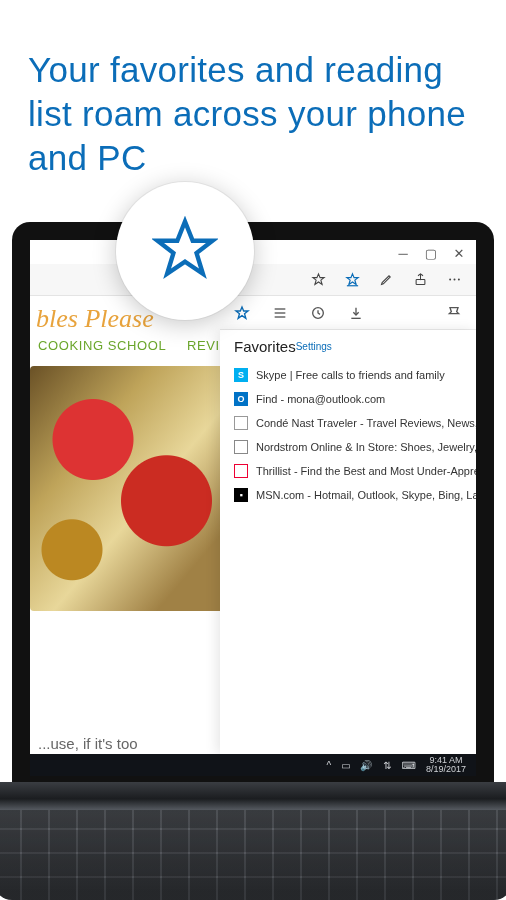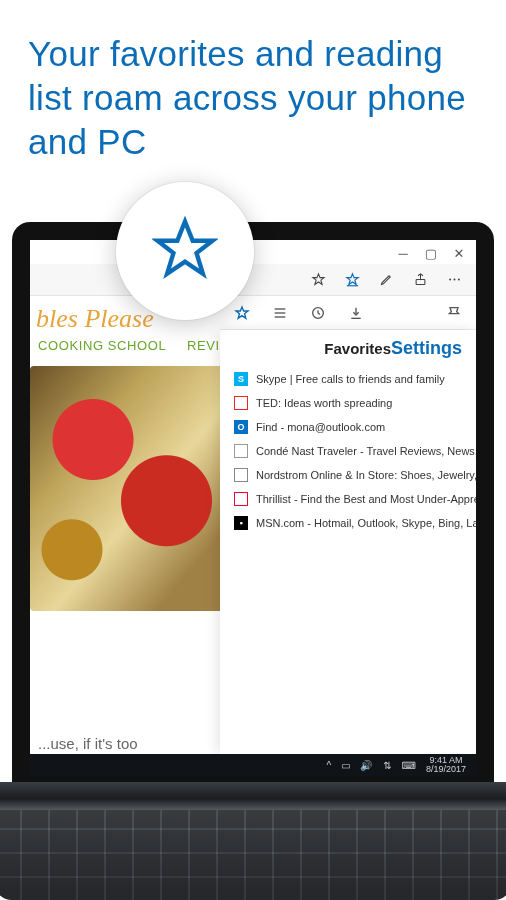--- a/index.html
+++ b/index.html
@@ -10,20 +10,21 @@
     overflow: hidden;
     position: relative;
   }
   .headline {
     padding: 32px 28px 0 28px;
     color: #0b6db8;
     font-size: 35px;
     font-weight: 300;
     line-height: 1.25;
     letter-spacing: 0.3px;
+    margin-top: 16px;
   }
   .laptop-wrap {
     position: absolute;
     left: 0; right: 0; bottom: 0;
     height: 680px;
   }
   .laptop {
     position: absolute;
     left: -10px; right: -10px; bottom: 0;
   }
@@ -76,26 +77,25 @@
   .hub-tabs .hico.sel { color:#0b6db8; }
   .hub-tabs .hico svg { width:100%; height:100%; }
 
   .fav-panel {
     position: absolute; top: 90px; left: 190px; right: 0; bottom: 22px;
     background: #fff;
     box-shadow: -3px 0 12px rgba(0,0,0,.10);
     z-index: 2;
   }
   .fav-header {
-    display: flex; justify-content: flex-end; align-items: center;
+    display: flex; justify-content: flex-start; align-items: center;
     padding: 8px 14px 6px 14px;
-    font-weight: bold;
   }
   .fav-header .title { font-size: 15px; color: #222; }
-  .fav-header .settings { font-size: 18px; color: #0b6db8; }
+  .fav-header .settings { font-size: 10px; color: #0b6db8; }
   .fav-list { padding: 2px 0 0 8px; }
   .fav-item {
     display: flex; align-items: center; gap: 8px;
     padding: 5px 6px; font-size: 11px; color: #333;
     white-space: nowrap; overflow: hidden;
   }
   .fav-item .favicon {
     width: 14px; height: 14px; flex: 0 0 14px;
     display: inline-flex; align-items: center; justify-content: center;
     font-size: 9px; font-weight: bold; color: #fff;
@@ -279,24 +279,20 @@
 
         <div class="fav-panel">
           <div class="fav-header">
             <span class="title">Favorites</span>
             <span class="settings">Settings</span>
           </div>
           <div class="fav-list" id="fav-list">
               <div class="fav-item">
                 <span class="favicon fi-s">S</span>
                 <span>Skype | Free calls to friends and family</span>
-              </div>
-              <div class="fav-item">
-                <span class="favicon fi-t">T</span>
-                <span>TED: Ideas worth spreading</span>
               </div>
               <div class="fav-item">
                 <span class="favicon fi-o">O</span>
                 <span>Find - mona@outlook.com</span>
               </div>
               <div class="fav-item">
                 <span class="favicon fi-c">C</span>
                 <span>Condé Nast Traveler - Travel Reviews, News, Guides</span>
               </div>
               <div class="fav-item">

